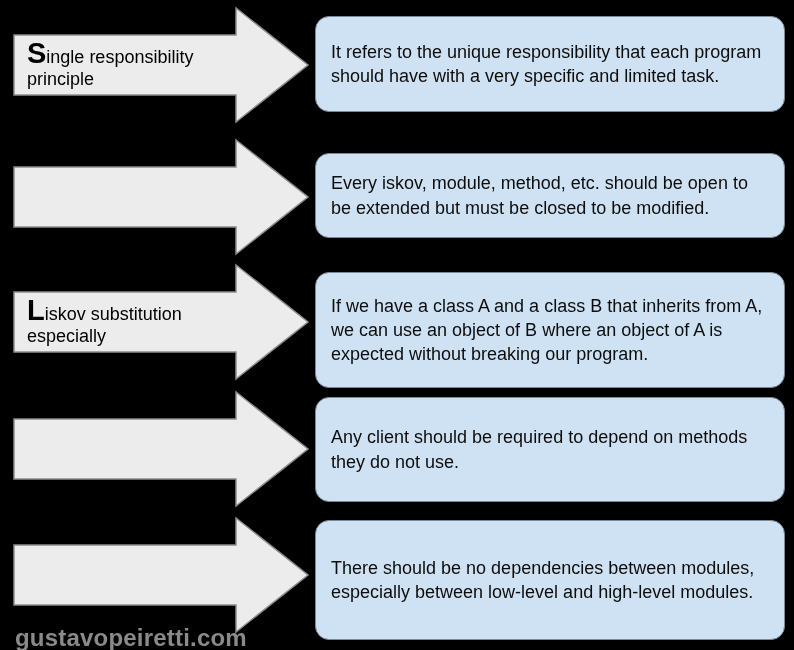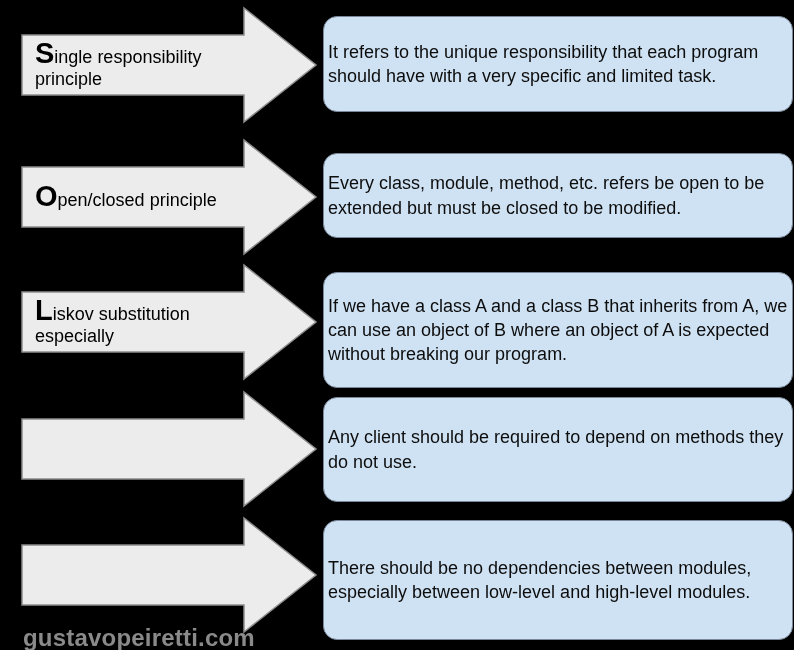--- a/index.html
+++ b/index.html
@@ -4,21 +4,21 @@
 <style>
   html, body { margin: 0; padding: 0; }
   body {
     width: 794px;
     height: 650px;
     background: #000000;
     font-family: "Liberation Sans", "DejaVu Sans", sans-serif;
     position: relative;
     overflow: hidden;
   }
-  .canvas { position: absolute; inset: 0; margin-left: 8px; }
+  .canvas { position: absolute; inset: 0; }
 
   .arrow-svg {
     position: absolute;
     left: 13px;
     width: 297px;
     height: 118px;
   }
 
   .arrow-label {
     position: absolute;
@@ -40,21 +40,21 @@
   .desc-box {
     position: absolute;
     left: 315px;
     width: 470px;
     box-sizing: border-box;
     background: #cfe2f3;
     border: 1px solid #7a8899;
     border-radius: 14px;
     display: flex;
     align-items: center;
-    padding: 2px 4px;
+    padding: 2px 15px;
     font-size: 18px;
     line-height: 1.35;
     color: #0d0d0d;
   }
 
   .watermark {
     position: absolute;
     left: 15px;
     top: 624px;
     font-size: 24px;
@@ -74,25 +74,22 @@
   <div class="arrow-label" style="top:35px">
     <div class="label-text"><span class="initial">S</span><span>ingle responsibility principle</span></div>
   </div>
   <div class="desc-box" style="top:16px;height:96px">
     <div>It refers to the unique responsibility that each program should have with a very specific and limited task.</div>
   </div>
 
   <svg class="arrow-svg" style="top:138px" viewBox="0 0 297 118">
     <polygon points="1,29 223,29 223,2 295,59 223,116 223,89 1,89" stroke-width="1.5" stroke="#8c8c8c" fill="#ececec"></polygon>
   </svg>
-  <div class="arrow-label" style="top:167px">
-    <div class="label-text"><span class="initial">O</span><span>pen/closed principle</span></div>
-  </div>
   <div class="desc-box" style="top:153px;height:85px">
-    <div>Every class, module, method, etc. refers be open to be extended but must be closed to be modified.</div>
+    <div>Every iskov, module, method, etc. should be open to be extended but must be closed to be modified.</div>
   </div>
 
   <svg class="arrow-svg" style="top:263px" viewBox="0 0 297 118">
     <polygon points="1,29 223,29 223,2 295,59 223,116 223,89 1,89" stroke-width="1.5" stroke="#8c8c8c" fill="#ececec"></polygon>
   </svg>
   <div class="arrow-label" style="top:292px">
     <div class="label-text"><span class="initial">L</span><span>iskov substitution especially</span></div>
   </div>
   <div class="desc-box" style="top:272px;height:116px">
     <div>If we have a class A and a class B that inherits from A, we can use an object of B where an object of A is expected without breaking our program.</div>

